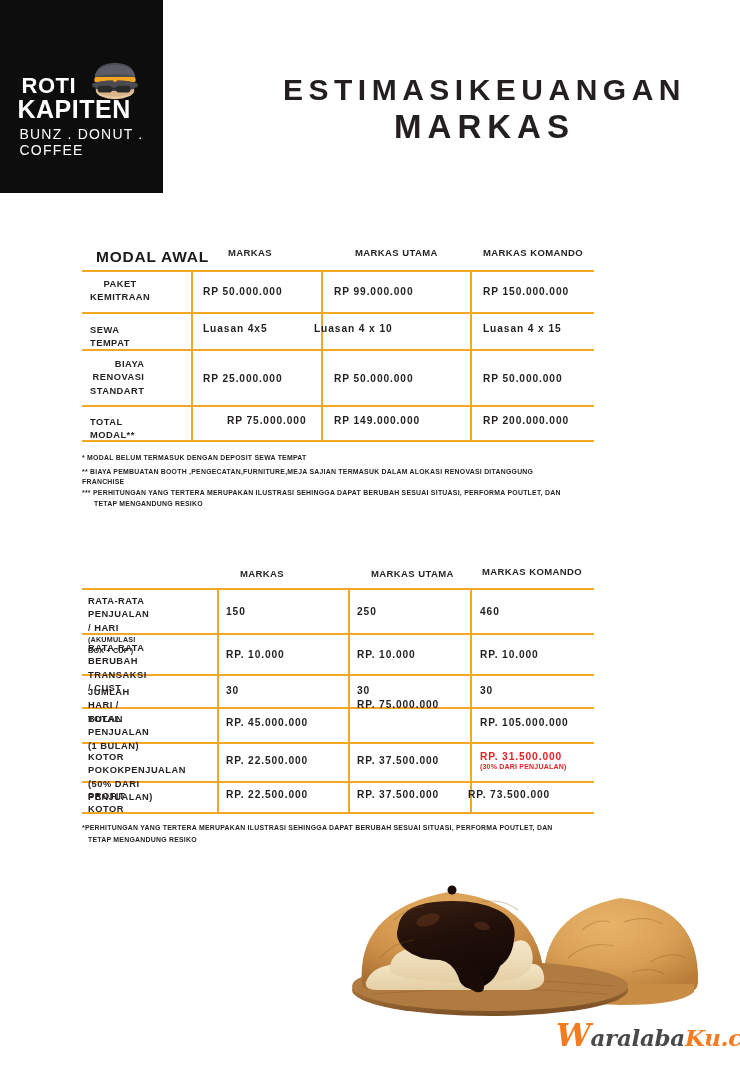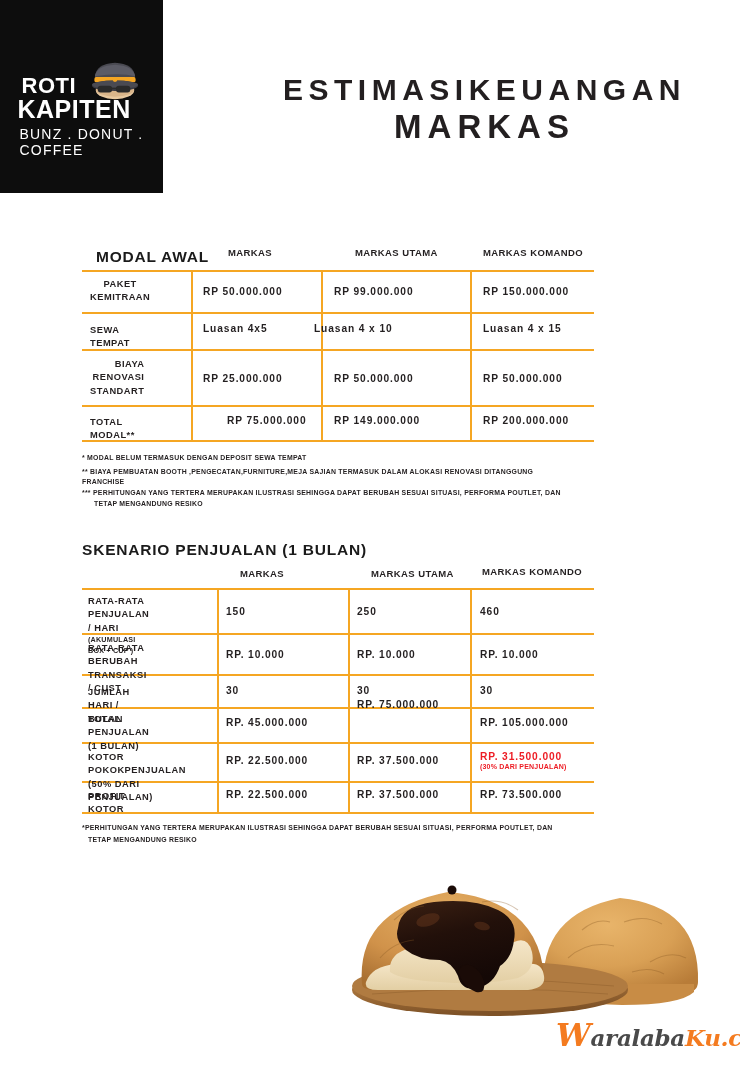--- a/index.html
+++ b/index.html
@@ -181,21 +181,20 @@
     <div class="cellval" style="left:334px; top:415px;">RP 149.000.000</div>
     <div class="cellval" style="left:483px; top:415px;">RP 200.000.000</div>
   </div>
 
   <div class="note" style="left:82px; top:452px;">* MODAL BELUM TERMASUK DENGAN DEPOSIT SEWA TEMPAT</div>
   <div class="note" style="left:82px; top:466px;">** BIAYA PEMBUATAN BOOTH ,PENGECATAN,FURNITURE,MEJA  SAJIAN  TERMASUK  DALAM  ALOKASI  RENOVASI   DITANGGUNG</div>
   <div class="note" style="left:82px; top:476px;">FRANCHISE</div>
   <div class="note" style="left:82px; top:487px;">*** PERHITUNGAN  YANG TERTERA MERUPAKAN  ILUSTRASI SEHINGGA DAPAT BERUBAH  SESUAI SITUASI, PERFORMA POUTLET, DAN</div>
   <div class="note" style="left:94px; top:498px;">TETAP MENGANDUNG RESIKO</div>
 
-  <div class="section-title" id="skenario-title">SKENARIO PENJUALAN (1 BULAN)</div>
 
   <div class="tbl">
 
     <div class="colhead" style="left:240px; top:568px;">MARKAS</div>
     <div class="colhead" style="left:371px; top:568px;">MARKAS UTAMA</div>
     <div class="colhead" style="left:482px; top:566px;">MARKAS  KOMANDO</div>
 
     <div class="hrule" style="left:82px; top:588px; width:512px;"></div>
     <div class="hrule" style="left:82px; top:633px; width:512px;"></div>
     <div class="hrule" style="left:82px; top:674px; width:512px;"></div>
@@ -245,21 +244,21 @@
     <div class="cellval" style="left:226px; top:755px;">RP. 22.500.000</div>
     <div class="cellval" style="left:357px; top:755px;">RP. 37.500.000</div>
     <div class="cellval red" style="left:480px; top:751px;">
       <span>RP. 31.500.000</span>
       <span class="subred">(30% DARI PENJUALAN)</span>
     </div>
 
     <div class="rowlabel" style="left:88px; top:790px;">PROFIT KOTOR</div>
     <div class="cellval" style="left:226px; top:789px;">RP. 22.500.000</div>
     <div class="cellval" style="left:357px; top:789px;">RP. 37.500.000</div>
-    <div class="cellval" style="left:480px; top:789px;">RP. 73.500.000</div>
+    <div class="cellval" style="left:468px; top:789px;">RP. 73.500.000</div>
   </div>
 
   <div class="note" style="left:82px; top:822px;">*PERHITUNGAN  YANG TERTERA MERUPAKAN  ILUSTRASI SEHINGGA DAPAT  BERUBAH  SESUAI SITUASI, PERFORMA POUTLET, DAN</div>
   <div class="note" style="left:88px; top:834px;">TETAP MENGANDUNG RESIKO</div>
 
   <svg class="photo" viewBox="0 0 408 172">
     <defs>
       <radialGradient id="crustBack" cx="42%" cy="28%" r="78%">
         <stop offset="0%" stop-color="#E8B46A"></stop>
         <stop offset="55%" stop-color="#D9A055"></stop>

